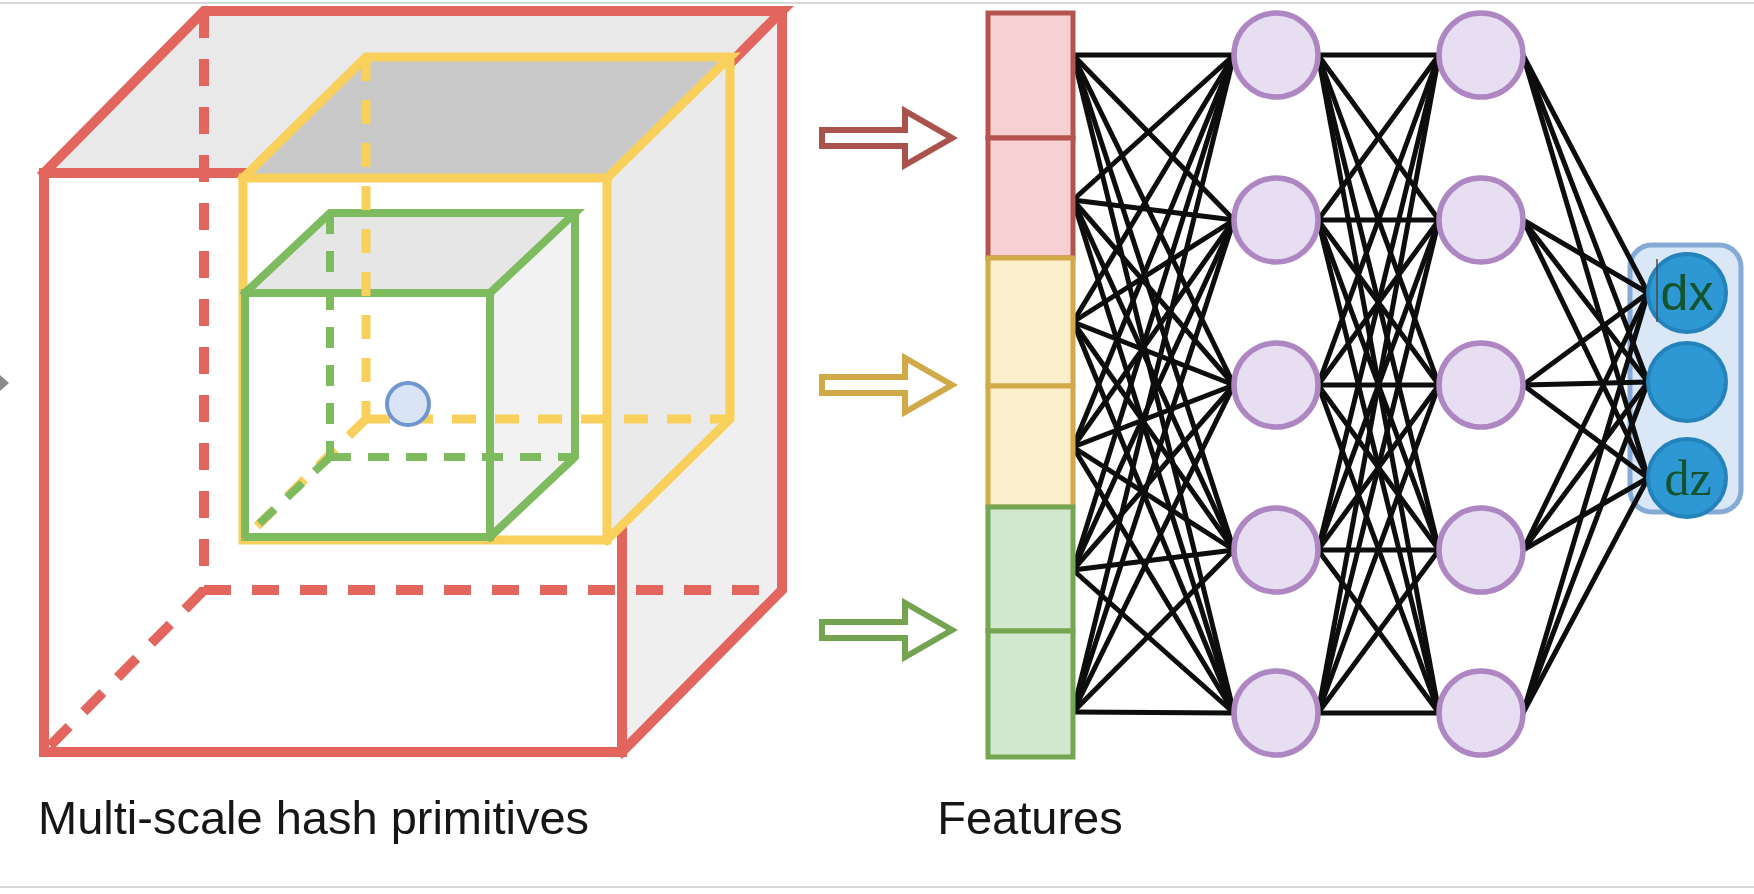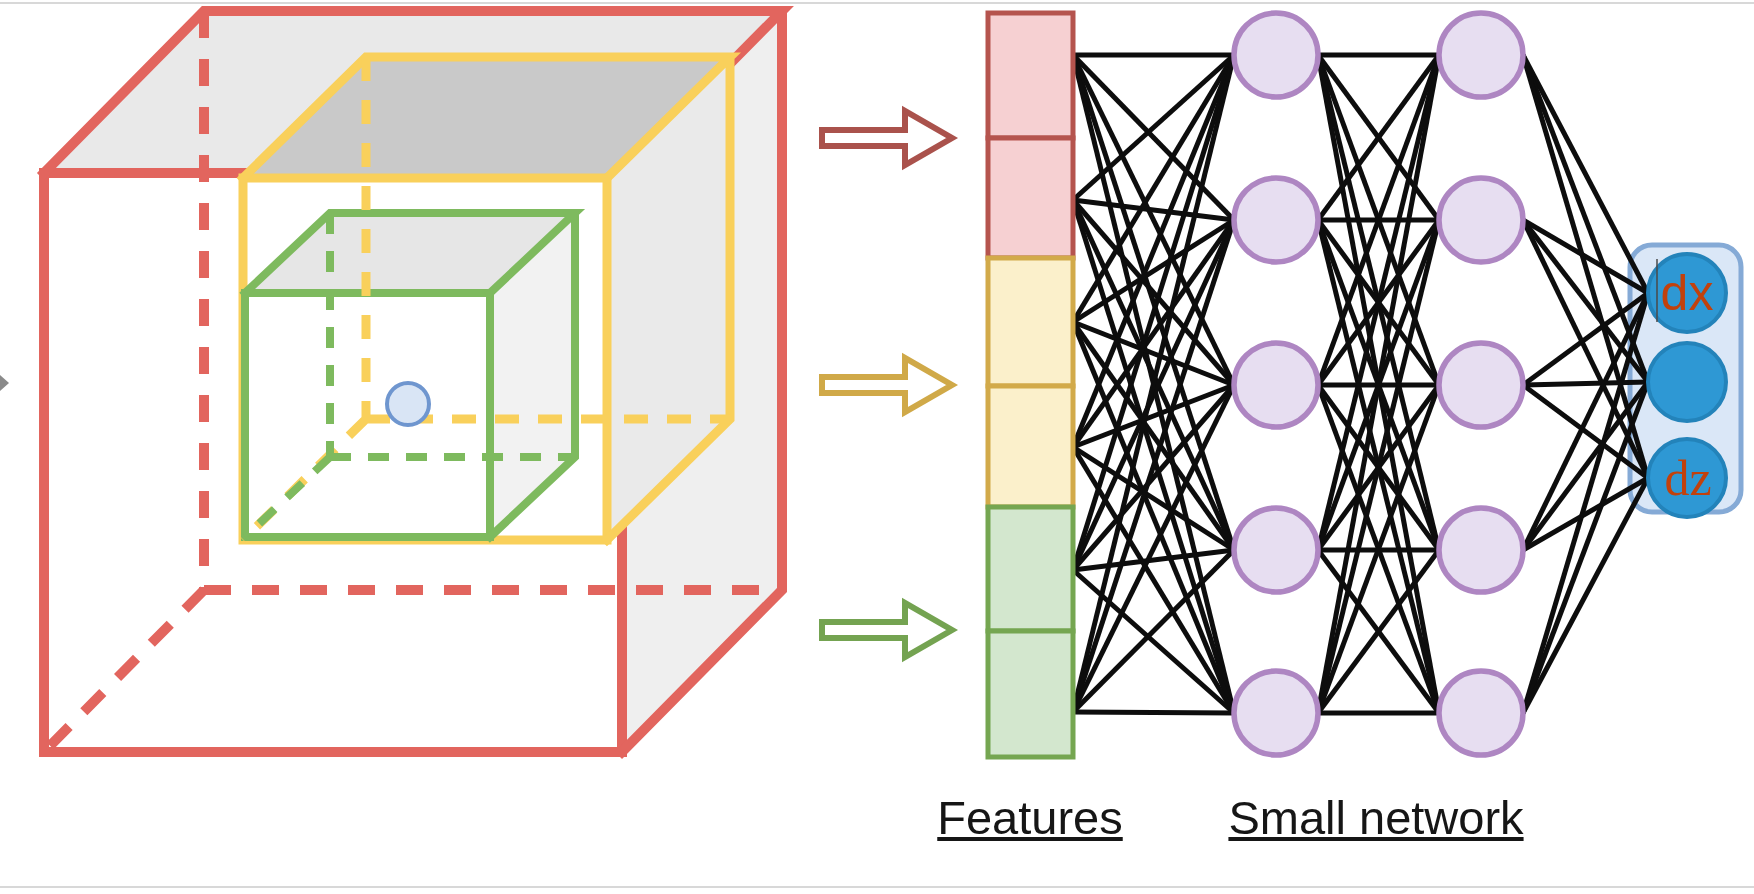--- a/index.html
+++ b/index.html
@@ -4,31 +4,31 @@
 <style>
   html,body{margin:0;padding:0;background:#ffffff;}
   #stage{
     position:relative;width:1754px;height:894px;background:#ffffff;overflow:hidden;
     font-family:"Liberation Sans","DejaVu Sans",sans-serif;
   }
   #figure-svg{position:absolute;left:0;top:0;}
   .cap{
     position:absolute;font-size:47px;color:#161616;white-space:nowrap;line-height:1.1;
   }
-  .cap.centered{transform:translateX(-50%);text-decoration:underline;}
+  .cap.centered{transform:translateX(-50%);}
   #caption-left{left:38px;top:792px;}
   #caption-features{left:1030px;top:792px;}
   #caption-network{left:1376px;top:792px;}
   #point-label{
     position:absolute;left:415px;top:312px;transform:translateX(-50%);
     font-size:47px;color:#0c0c0c;white-space:nowrap;
   }
   .out-label{
     position:absolute;width:80px;height:80px;display:flex;align-items:center;justify-content:center;
-    font-size:50px;color:#c2410c;
+    font-size:50px;color:#14532d;
   }
   #out-dx{left:1647px;top:253px;}
   #out-dy{left:1648px;top:342px;}
   #out-dz{left:1648px;top:438px;font-family:Liberation Serif, serif;}
 </style>
 </head>
 <body>
 
 <div id="stage">
   <svg id="figure-svg" width="1754" height="894" viewBox="0 0 1754 894">
@@ -170,18 +170,18 @@
       <g>
         <circle cx="1687" cy="293" r="39" fill="#2e98d4" stroke="#2383ba" stroke-width="4"></circle>
         <circle cx="1687" cy="382" r="39" fill="#2e98d4" stroke="#2383ba" stroke-width="4"></circle>
         <circle cx="1687" cy="478" r="39" fill="#2e98d4" stroke="#2383ba" stroke-width="4"></circle>
       </g>
       <g>
         <line x1="1657" y1="259" x2="1657" y2="322" stroke="#4a4a4a" stroke-width="1.5"></line>
       </g>
     </svg>
 
+  <div class="cap" id="caption-left">Multi-scale hash primitives</div>
   <div class="cap centered" id="caption-features">Features</div>
-  <div class="cap centered" id="caption-network">Small network</div>
 
   <div class="out-label" id="out-dx">dx</div>
   <div class="out-label" id="out-dz">dz</div>
 </div>
 
 </body></html>

